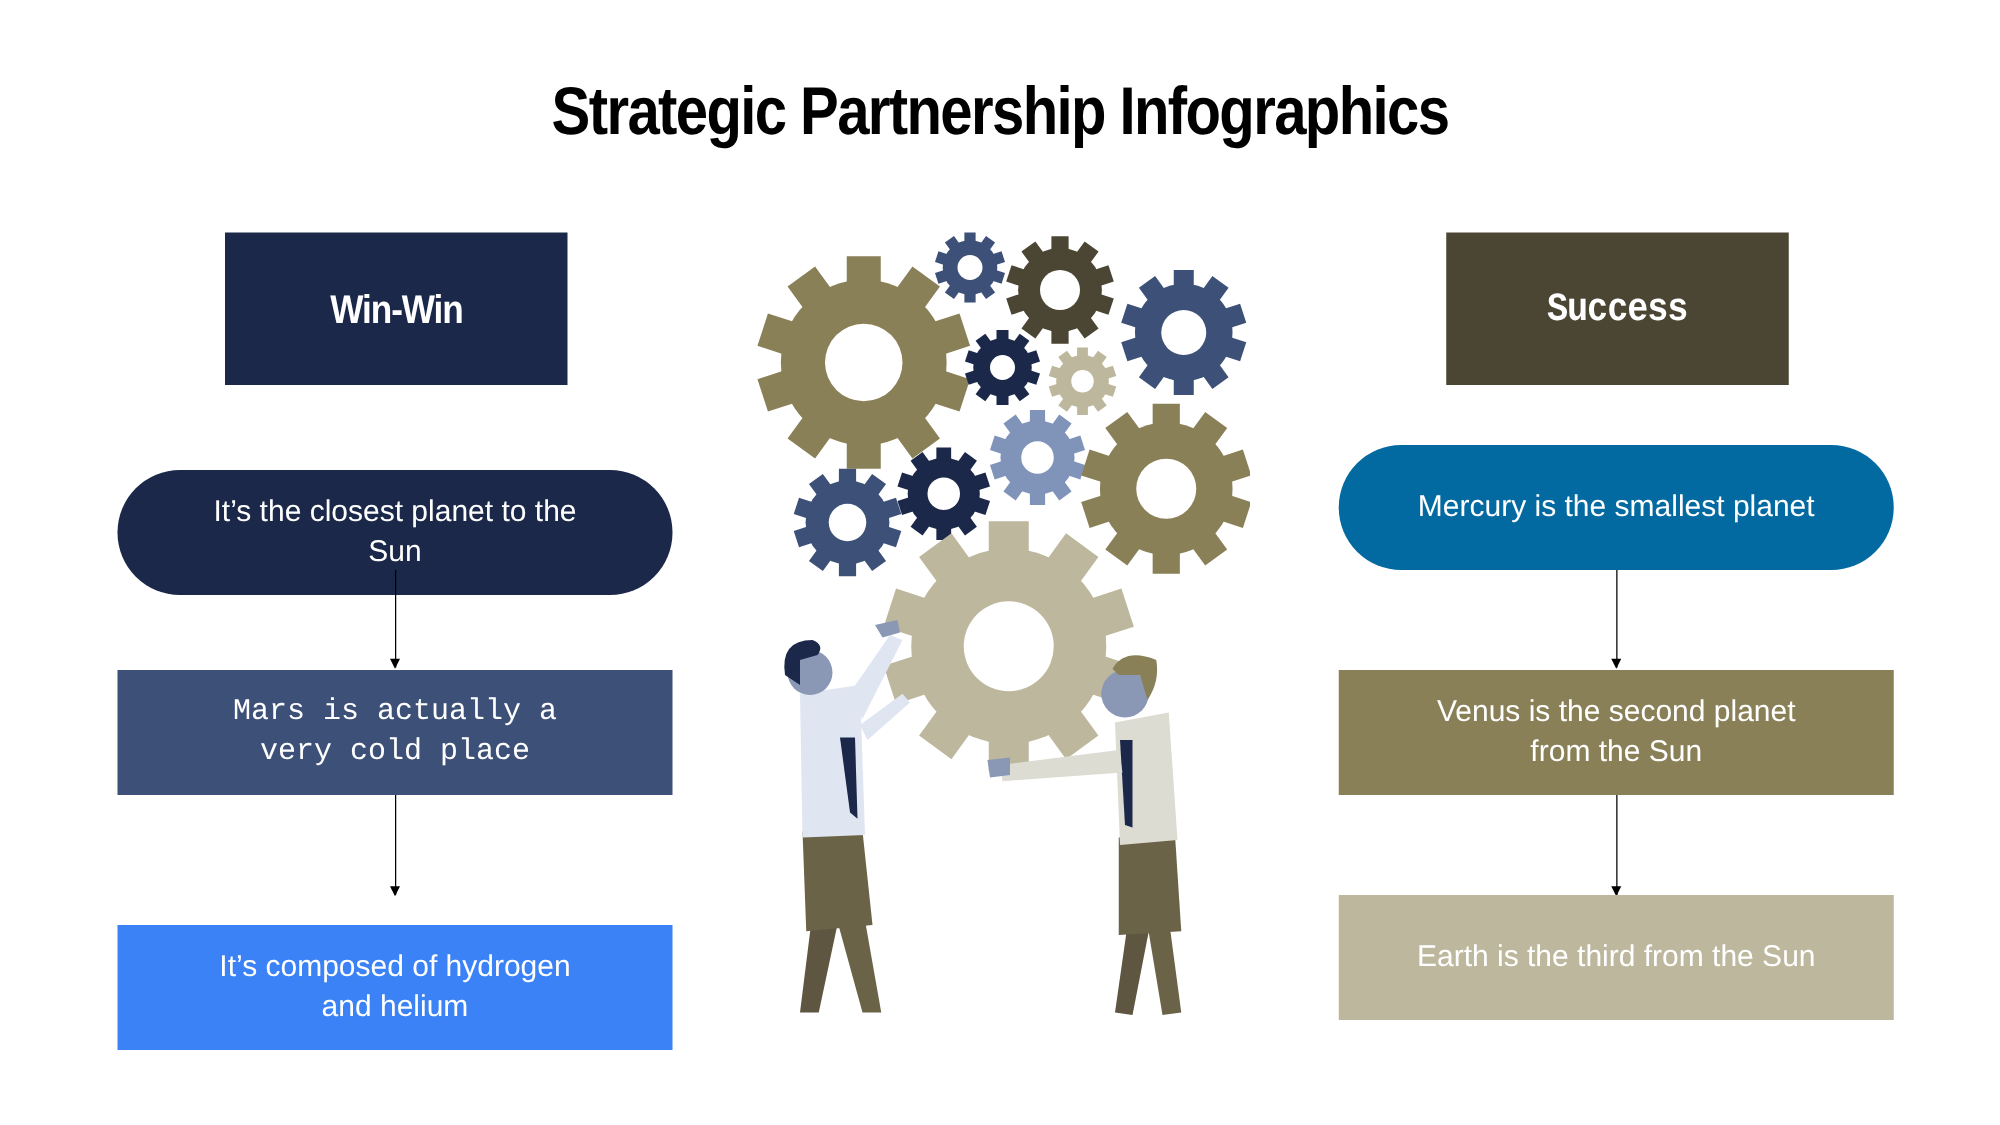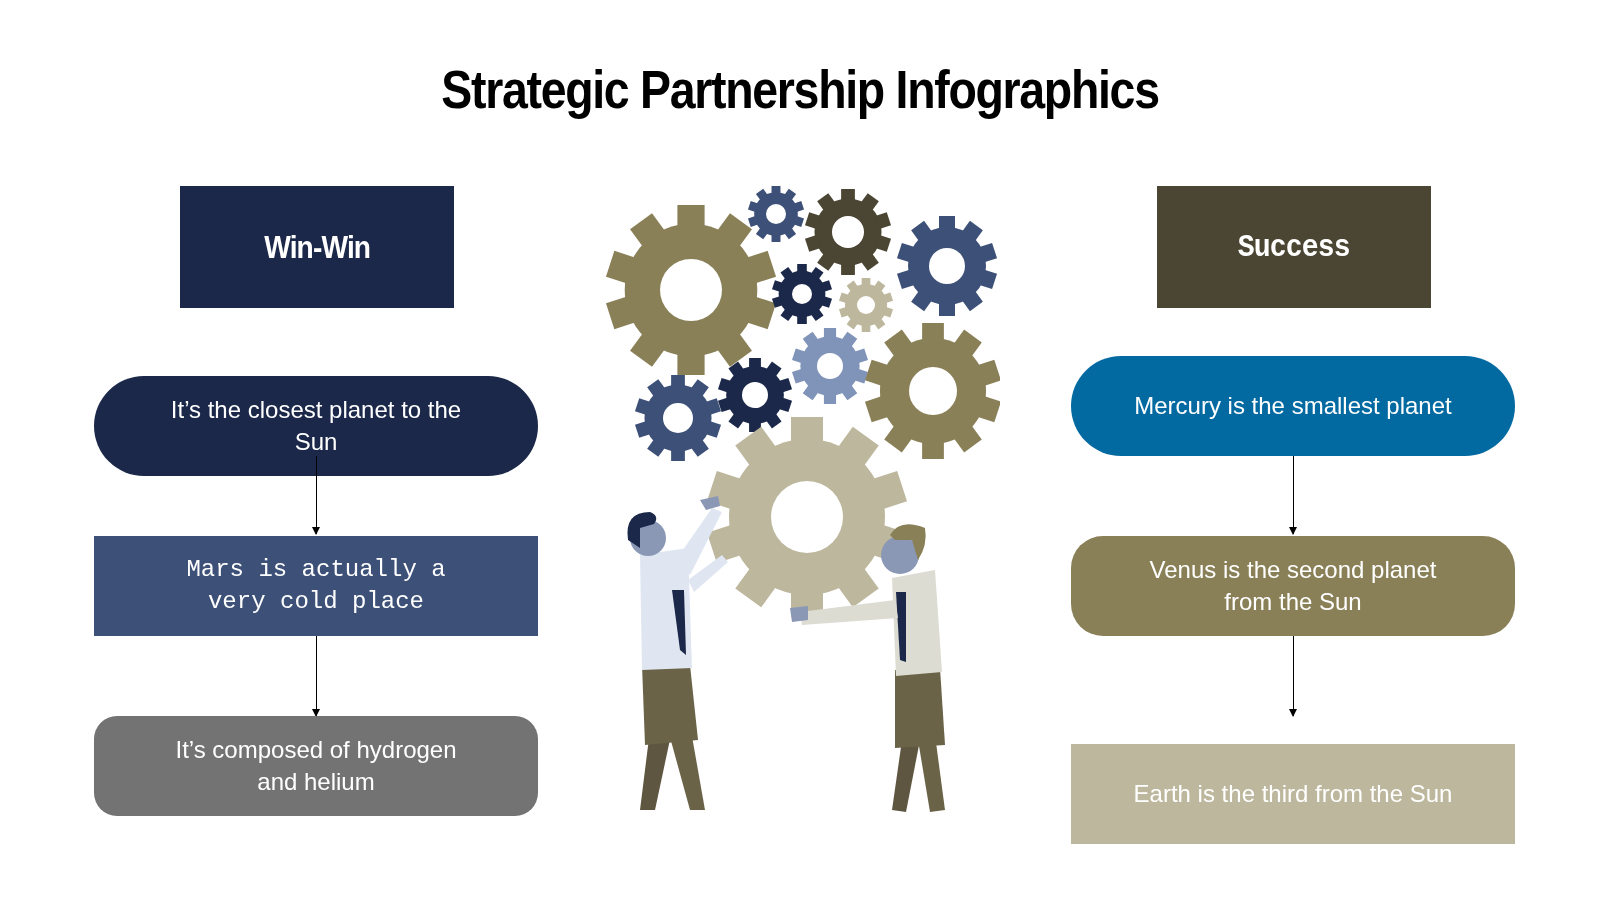--- a/index.html
+++ b/index.html
@@ -18,30 +18,30 @@
 
 <div class="title">Strategic Partnership Infographics</div>
 
 <div class="header-box" style="left:180px;background:#1b2849;">
   <span>Win-Win</span>
 </div>
 <div class="box pill" style="left:94px;top:356px;background:#1b2849;margin-top:20px;">It’s the closest planet to the Sun</div>
 <div class="connector" style="left:316px;top:456px;height:78px;"></div>
 <div class="box" style="left:94px;top:536px;background:#3d5078;font-family:Liberation Mono, monospace;">Mars is actually a very cold place</div>
 <div class="connector" style="left:316px;top:636px;height:80px;"></div>
-<div class="box" style="left:94px;top:716px;background:#737373;border-radius:23px;">It’s composed of hydrogen and helium</div>
+<div class="box" style="left:94px;top:740px;background:#3b82f6;">It’s composed of hydrogen and helium</div>
 
 <div class="header-box" style="left:1157px;background:#4a4633;font-family:Liberation Mono, monospace;">
   <span>Success</span>
 </div>
 <div class="box pill" style="left:1071px;top:356px;background:#0369a1;">Mercury is the smallest planet</div>
 <div class="connector" style="left:1293px;top:456px;height:78px;"></div>
-<div class="box" style="left:1071px;top:536px;background:#8a8058;border-radius:32px;">Venus is the second planet from the Sun</div>
+<div class="box" style="left:1071px;top:536px;background:#8a8058;">Venus is the second planet from the Sun</div>
 <div class="connector" style="left:1293px;top:636px;height:80px;"></div>
-<div class="box" style="left:1071px;top:744px;background:#bdb79d;text-align:right;">Earth is the third from the Sun</div>
+<div class="box" style="left:1071px;top:716px;background:#bdb79d;text-align:right;">Earth is the third from the Sun</div>
 
 <svg class="illustration" viewBox="600 180 400 640" xmlns="http://www.w3.org/2000/svg">
   <defs>
     <g id="gear10">
       <circle r="0.78"></circle>
       <g>
         <rect x="-0.16" y="-1" width="0.32" height="0.3"></rect>
         <rect x="-0.16" y="-1" width="0.32" height="0.3" transform="rotate(36)"></rect>
         <rect x="-0.16" y="-1" width="0.32" height="0.3" transform="rotate(72)"></rect>
         <rect x="-0.16" y="-1" width="0.32" height="0.3" transform="rotate(108)"></rect>

